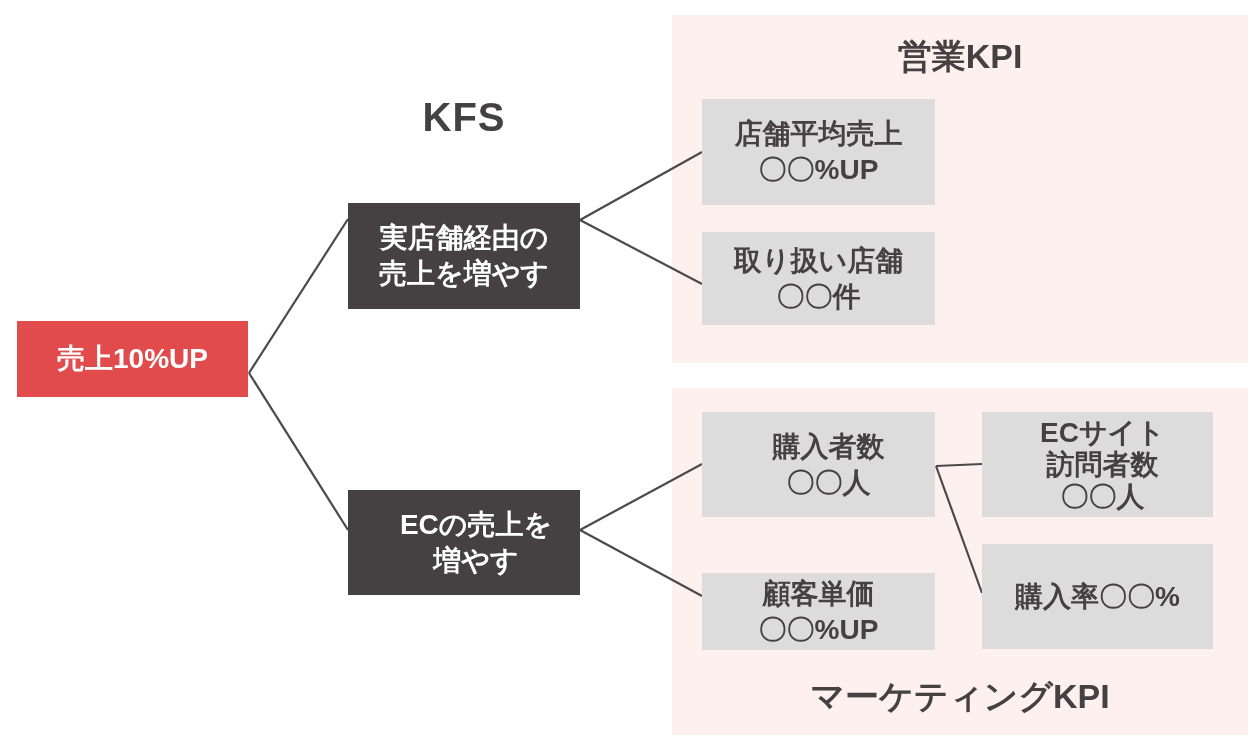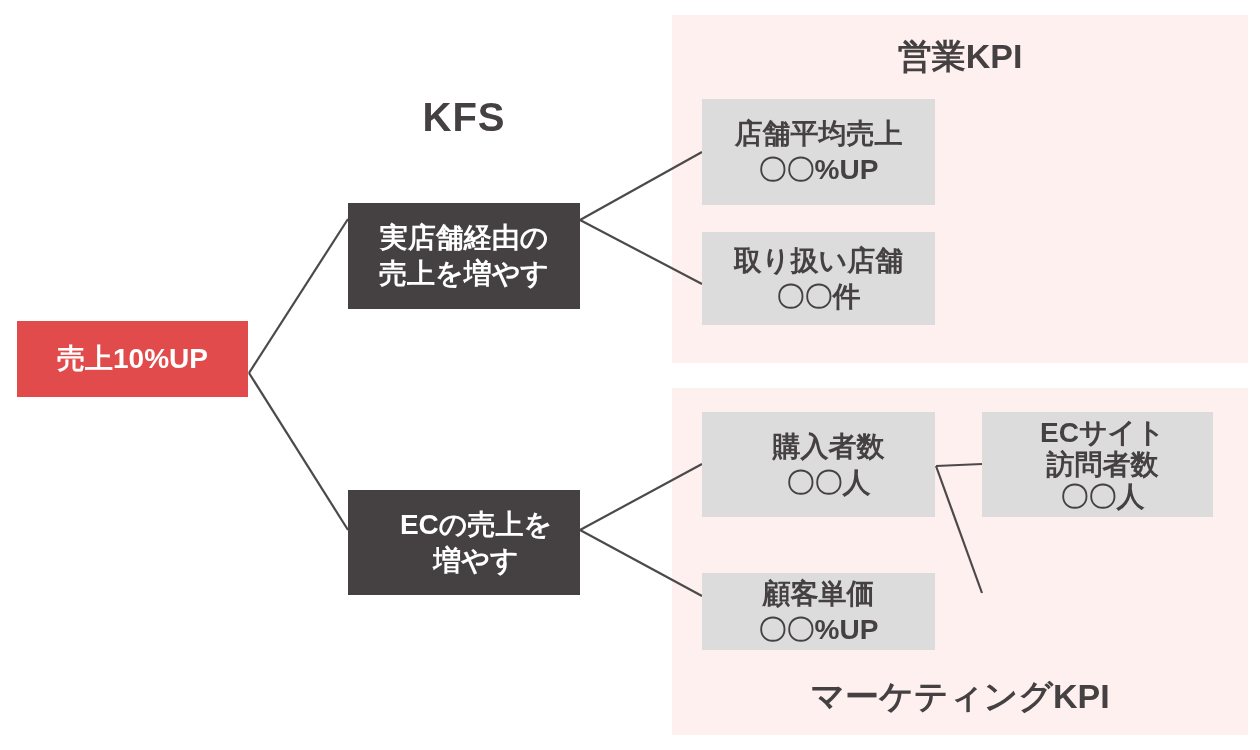--- a/index.html
+++ b/index.html
@@ -112,14 +112,15 @@
   <div class="node gray kpi-node-2">取り扱い店舗
 〇〇件</div>
 
   <div class="node gray kpi-node-3">購入者数
 〇〇人</div>
   <div class="node gray kpi-node-4">顧客単価
 〇〇%UP</div>
   <div class="node gray tight kpi-node-5">ECサイト
 訪問者数
 〇〇人</div>
+  <div class="node gray kpi-node-6">購入率〇〇%</div>
 
 </div>
 
 </body></html>

